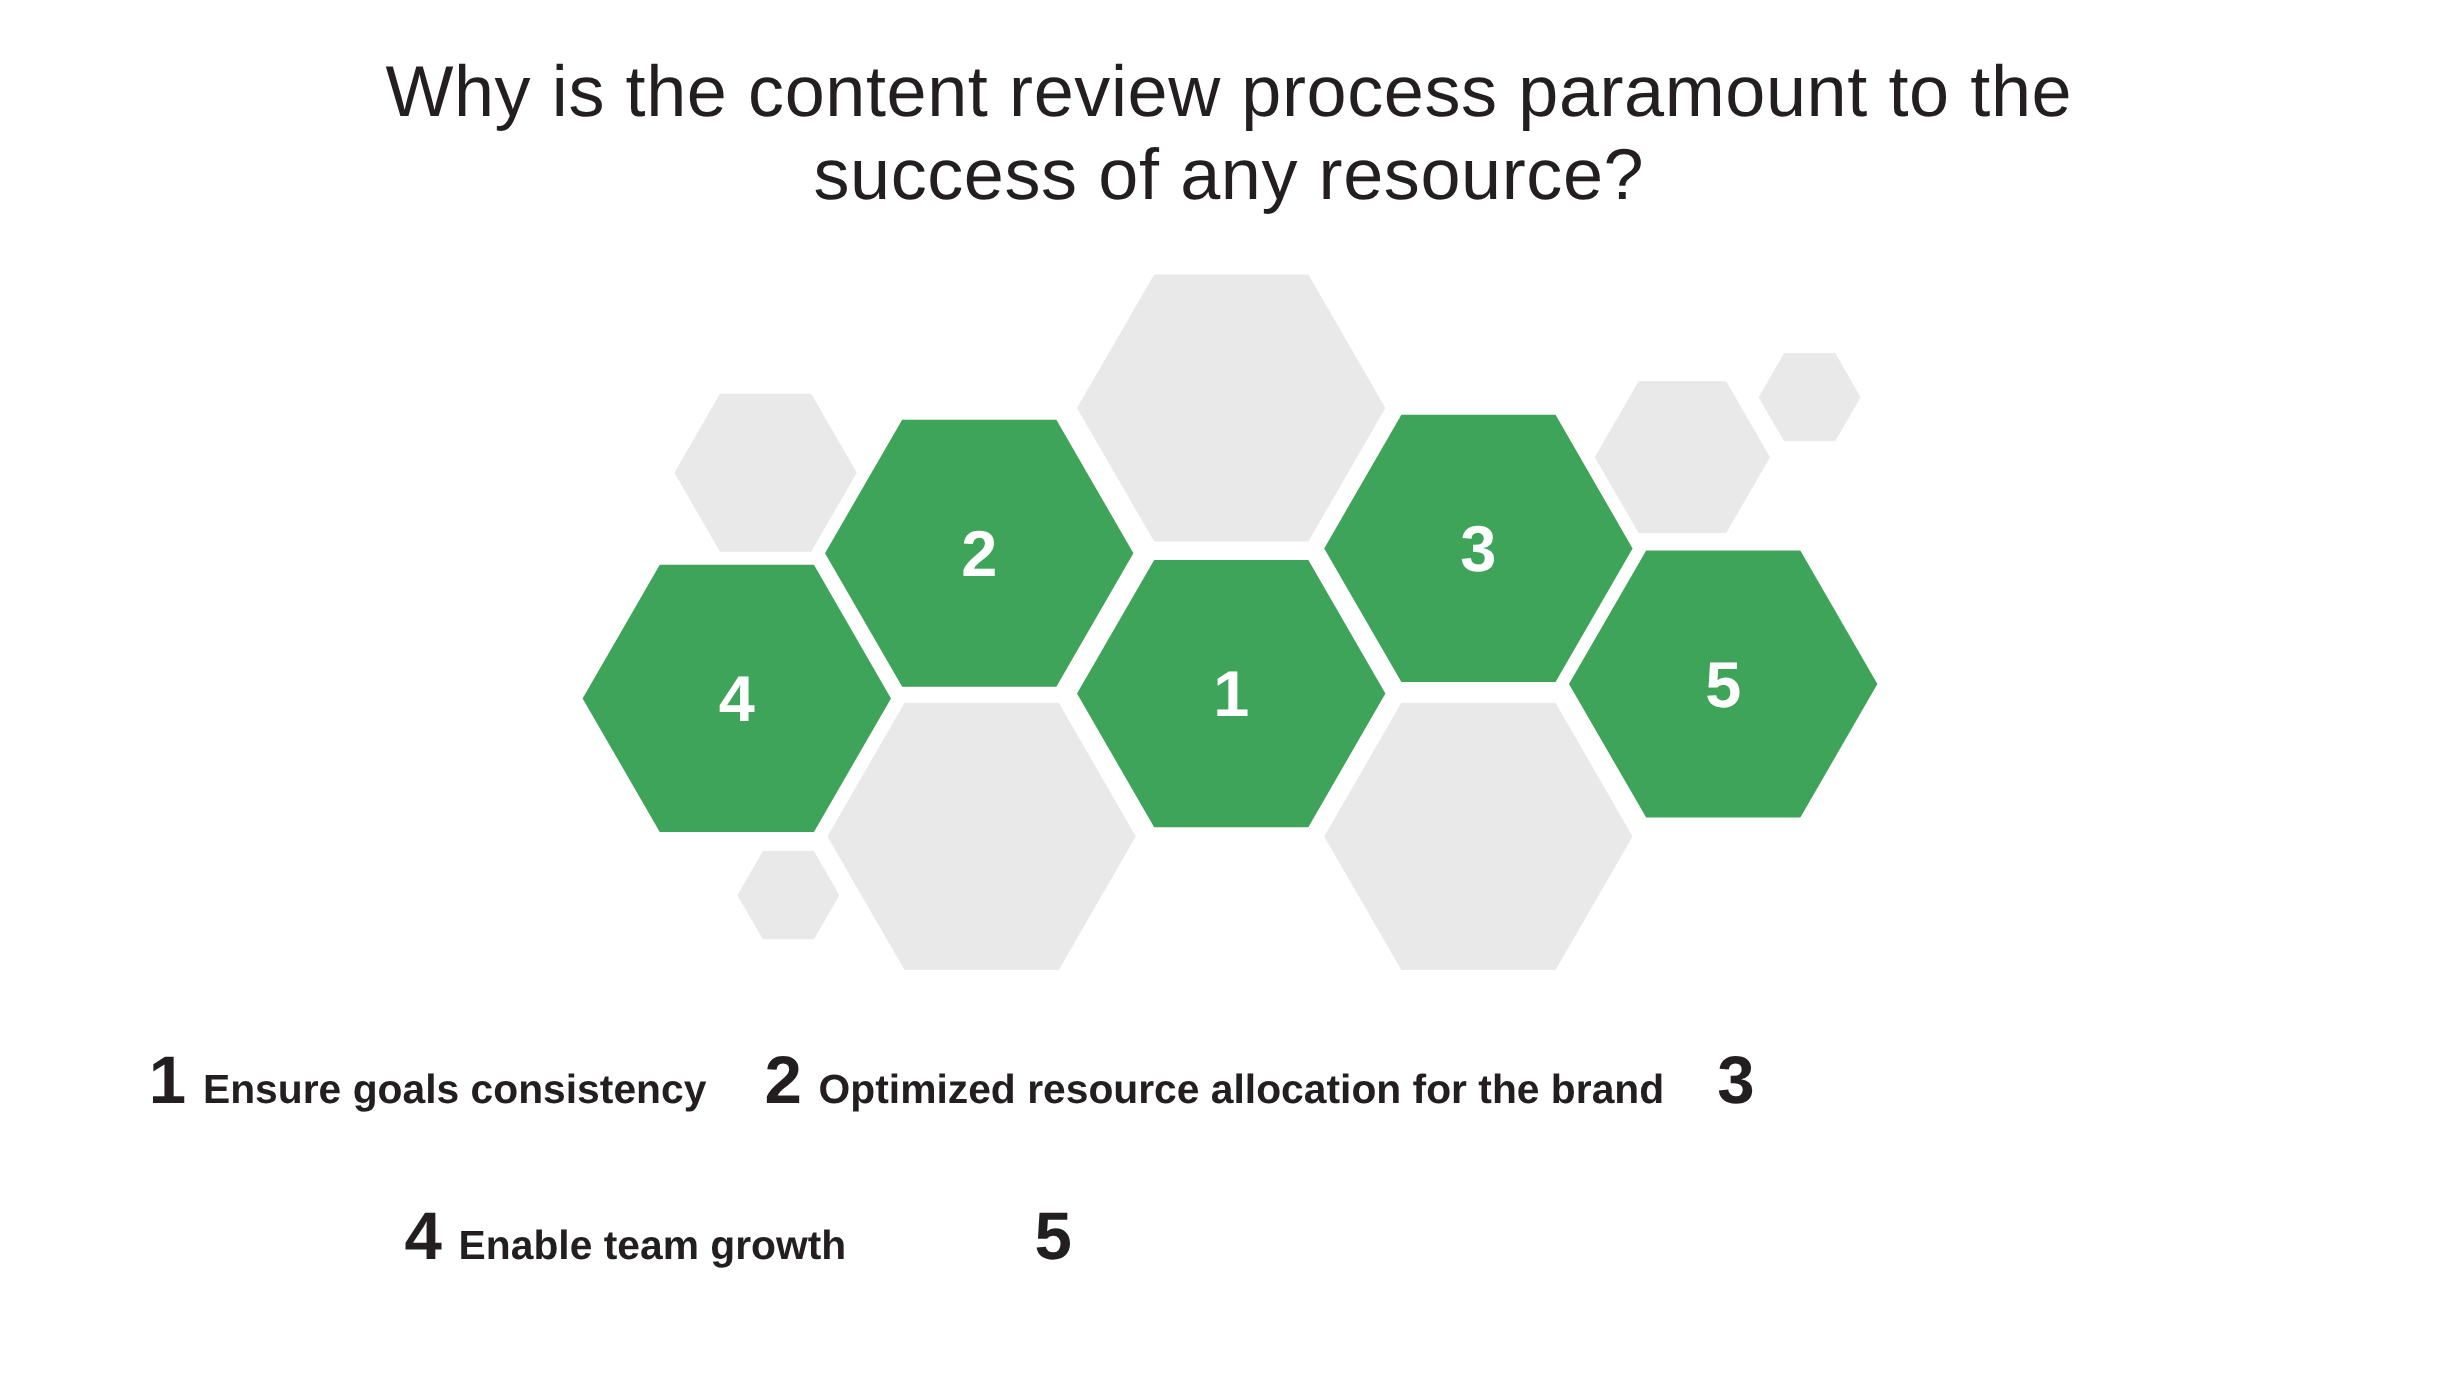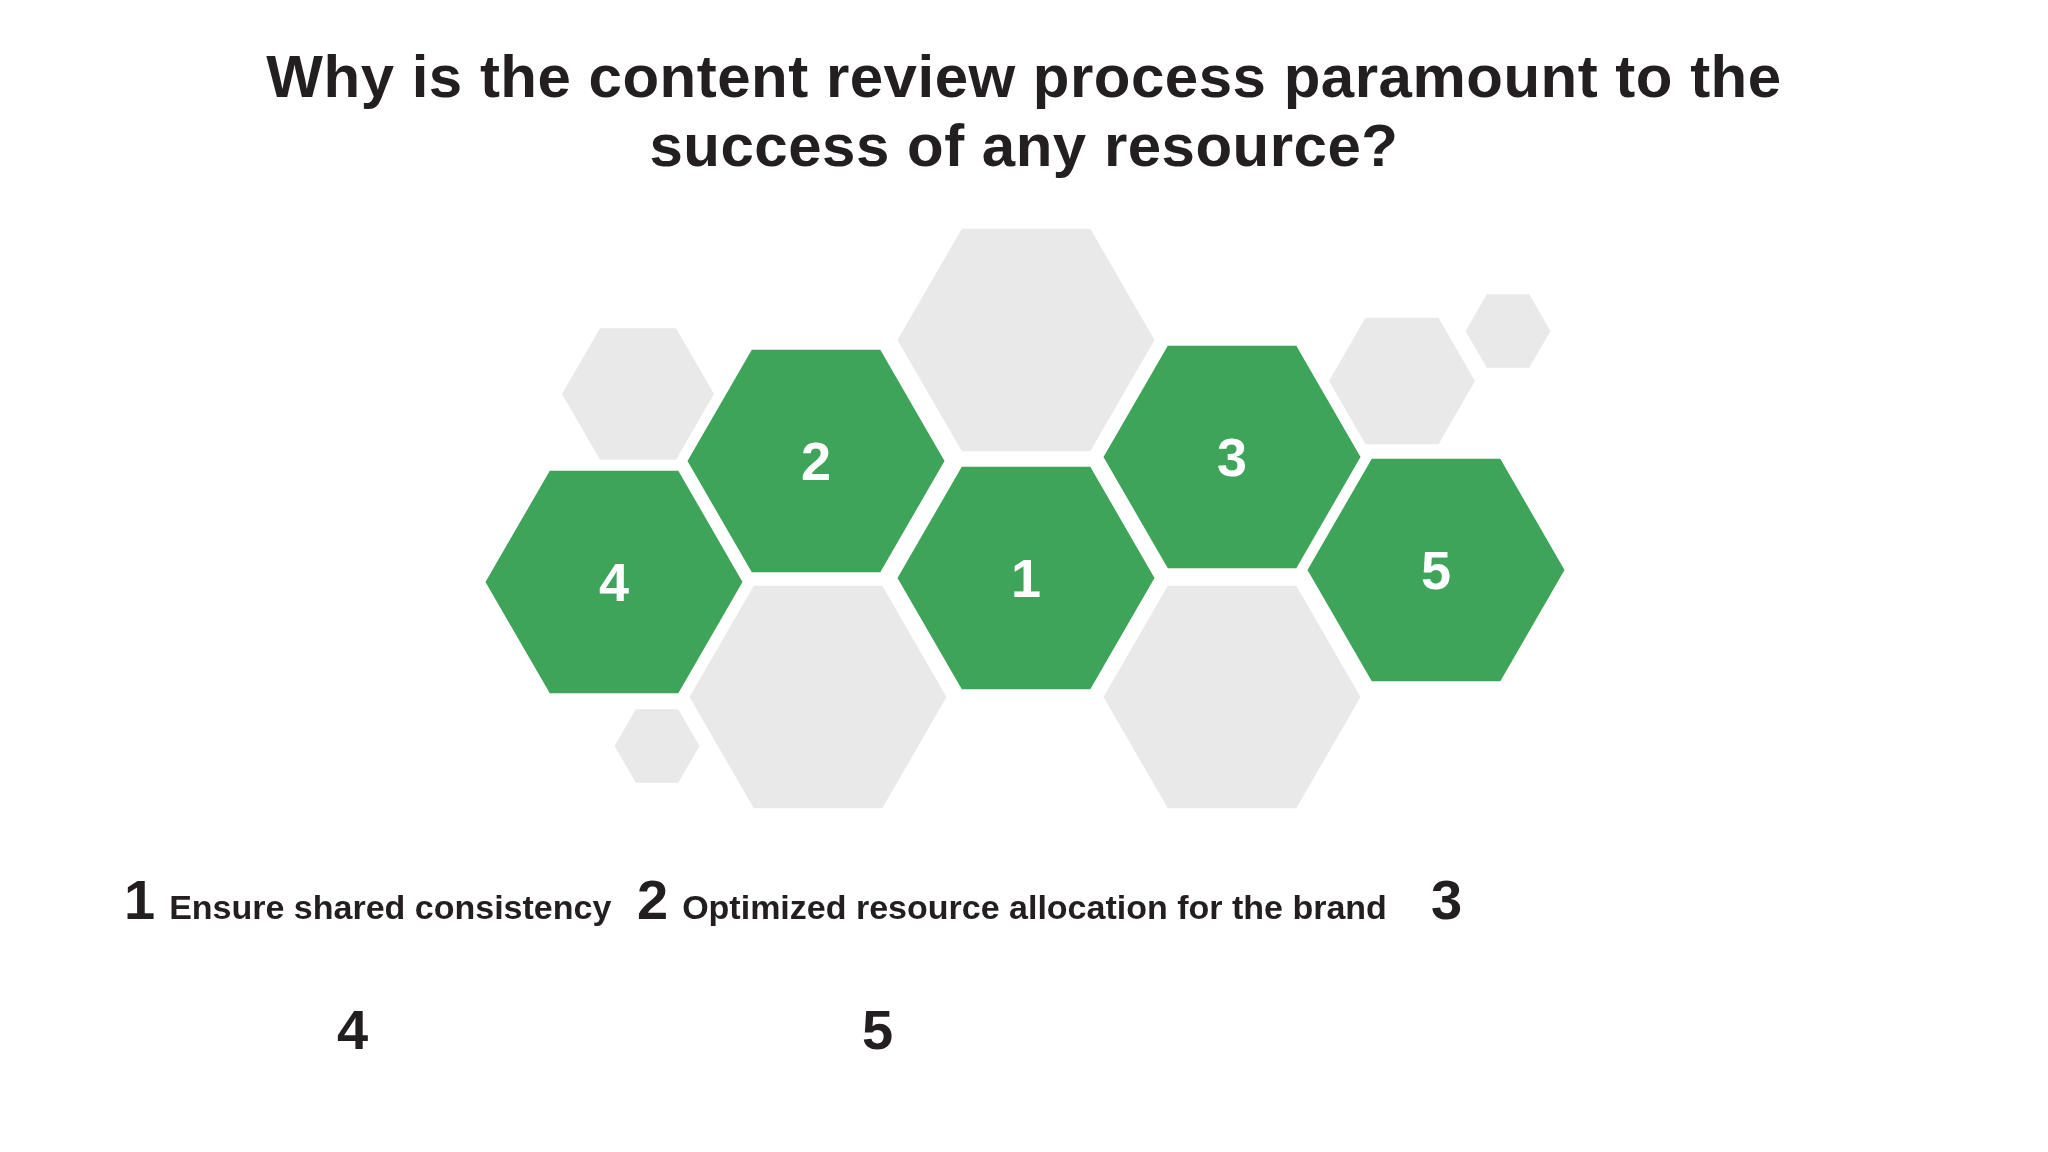--- a/index.html
+++ b/index.html
@@ -17,21 +17,21 @@
   }
   .title {
     position: absolute;
     top: 42px;
     left: 0;
     width: 100%;
     margin: 0;
     text-align: center;
     font-size: 60px;
     line-height: 69px;
-    font-weight: 700;
+    font-weight: 400;
     letter-spacing: 0.5px;
     color: var(--c-dark, #231f20);
   }
   .title .line {
     display: block;
   }
   .hex-svg {
     position: absolute;
     left: 0;
     top: 0;
@@ -97,30 +97,31 @@
       </g>
       <g>
         <polygon points="1307.5,570.0 1371.8,458.7 1500.3,458.7 1564.5,570.0 1500.3,681.3 1371.8,681.3" fill="#3EA459"></polygon>
         <text x="1436" y="589" text-anchor="middle" fill="#FFFFFF" class="hex-number">5</text>
       </g>
     </svg>
 
   <div>
     <div class="legend-item" style="left:124px; top:872px;">
       <span class="legend-num">1</span>
-      <span class="legend-text">Ensure shared consistency</span>
+      <span class="legend-text">Ensure goals consistency</span>
     </div>
     <div class="legend-item" style="left:637px; top:872px;">
       <span class="legend-num">2</span>
       <span class="legend-text">Optimized resource allocation for the brand</span>
     </div>
     <div class="legend-item" style="left:1431px; top:872px;">
       <span class="legend-num">3</span>
     </div>
     <div class="legend-item" style="left:337px; top:1002px;">
       <span class="legend-num">4</span>
+      <span class="legend-text">Enable team growth</span>
     </div>
     <div class="legend-item" style="left:862px; top:1002px;">
       <span class="legend-num">5</span>
     </div>
   </div>
 
 </div>
 
 </body></html>

